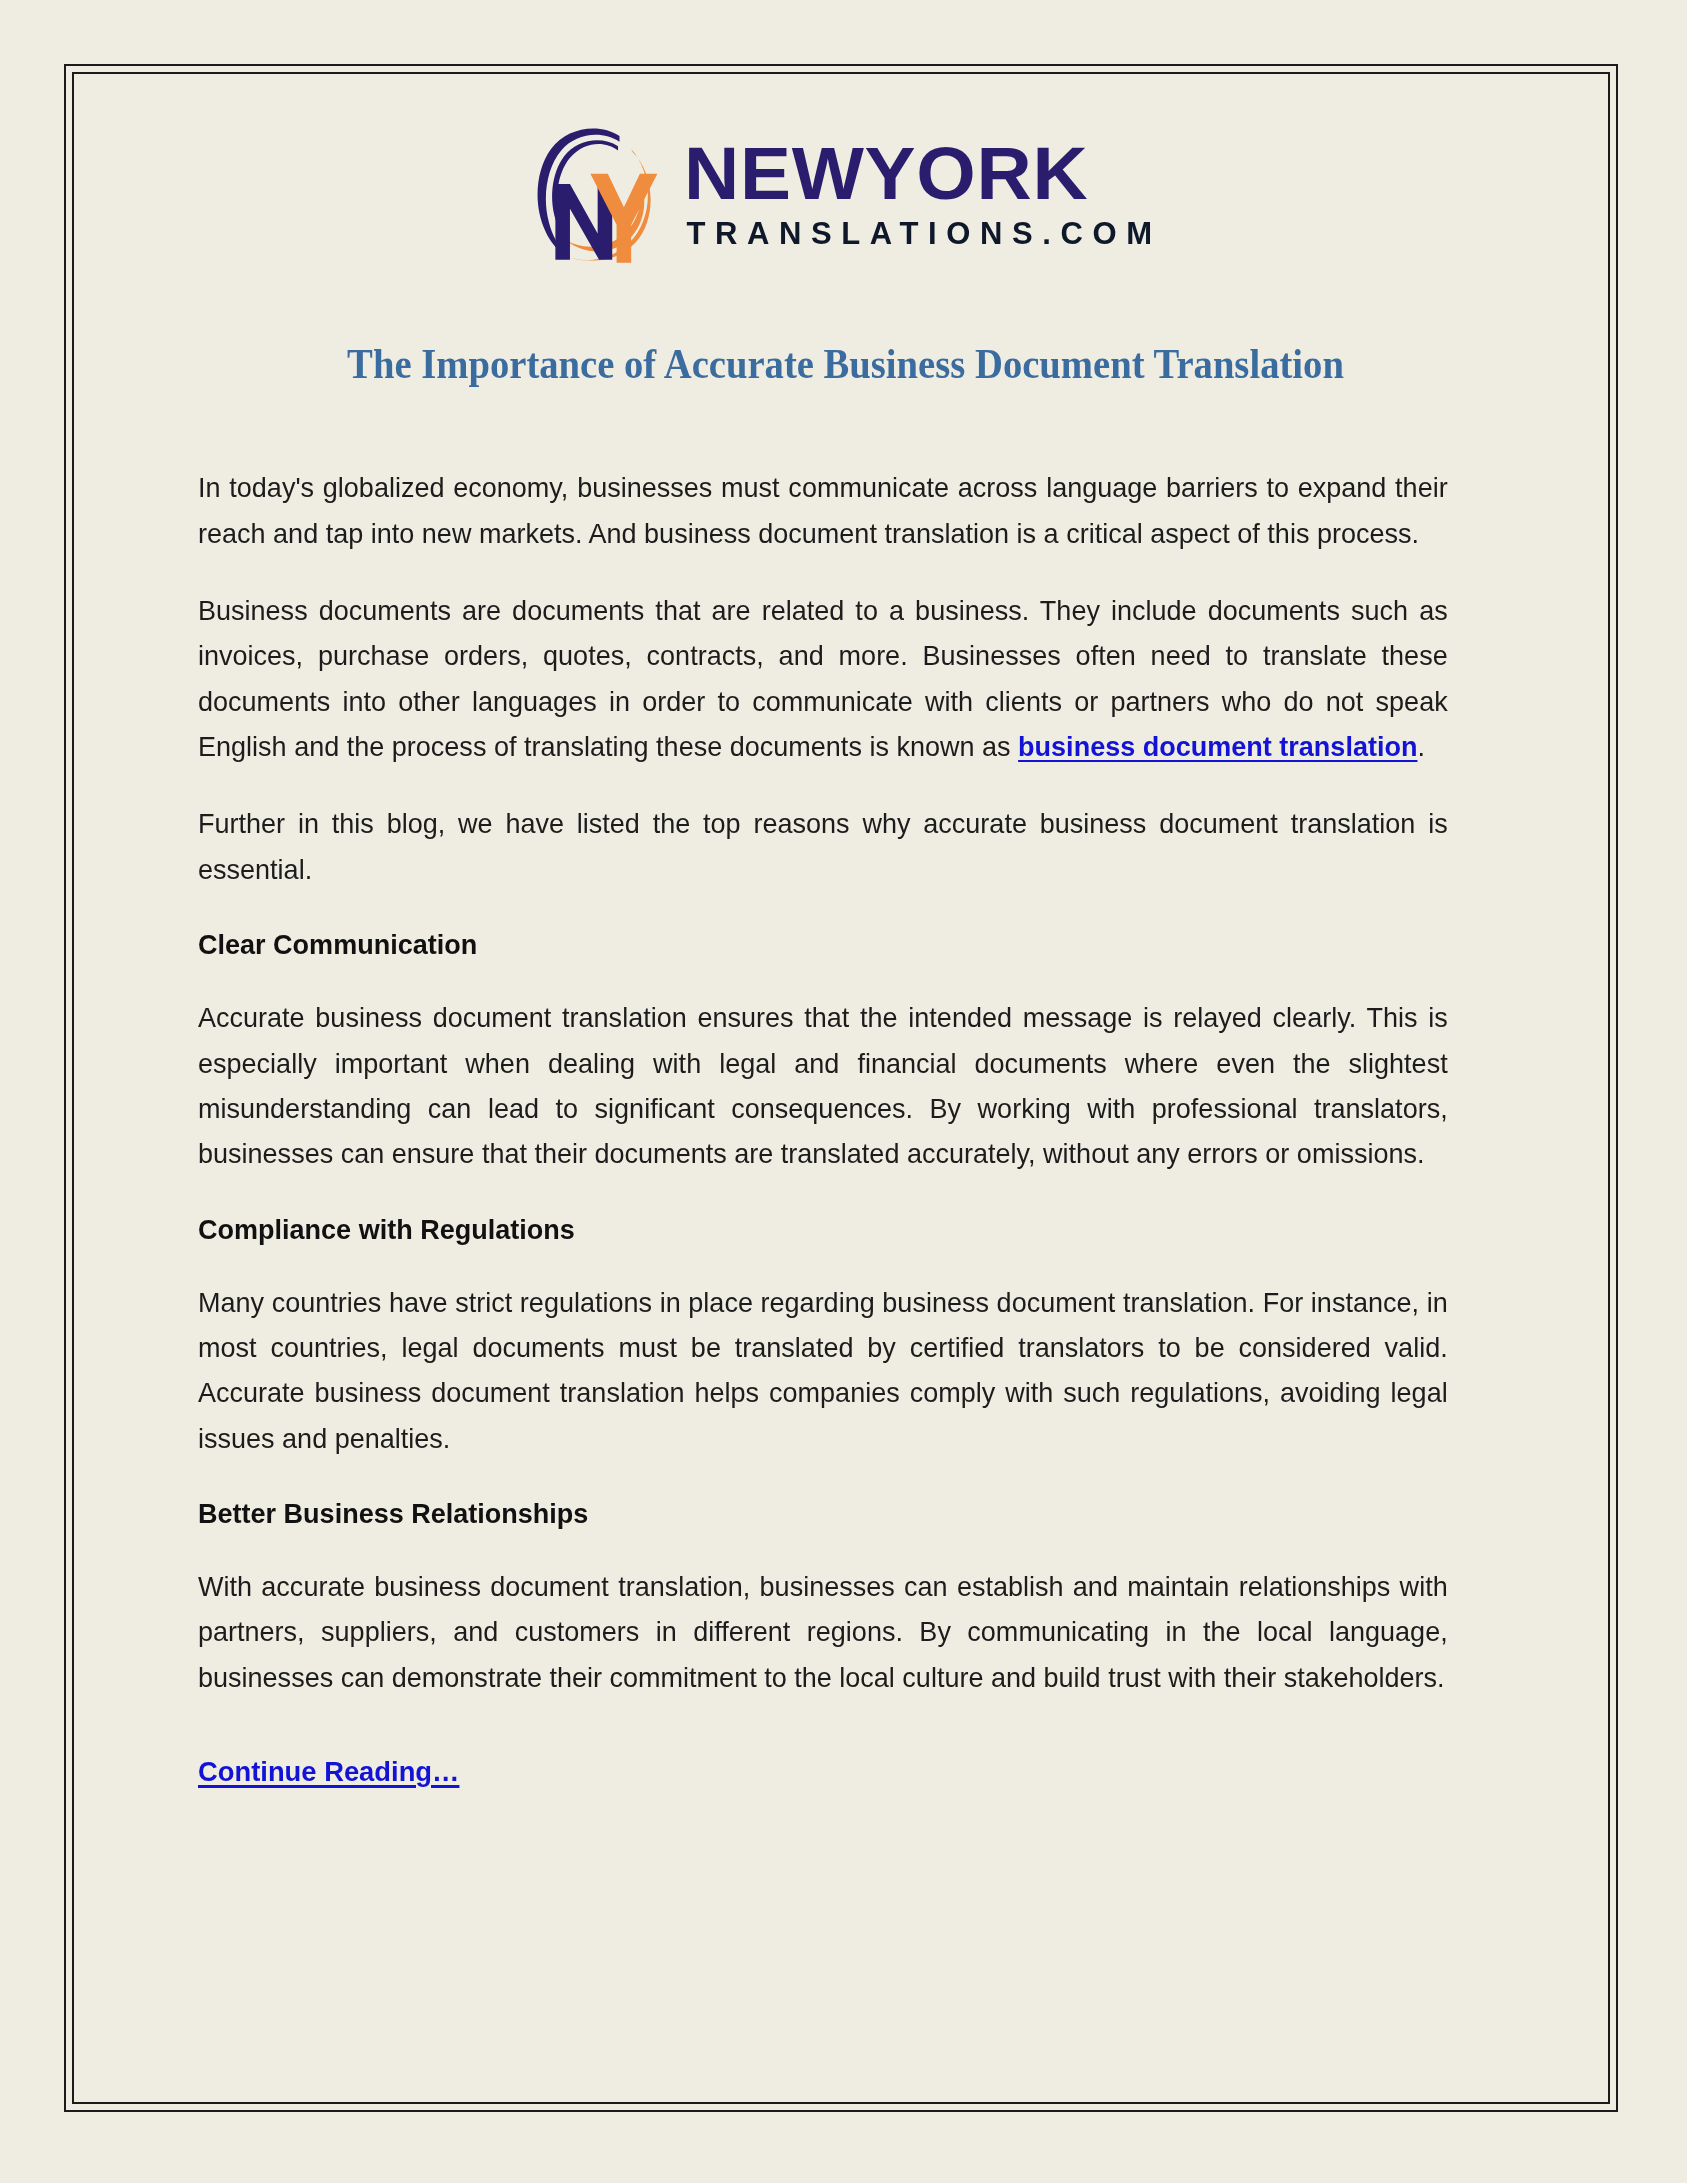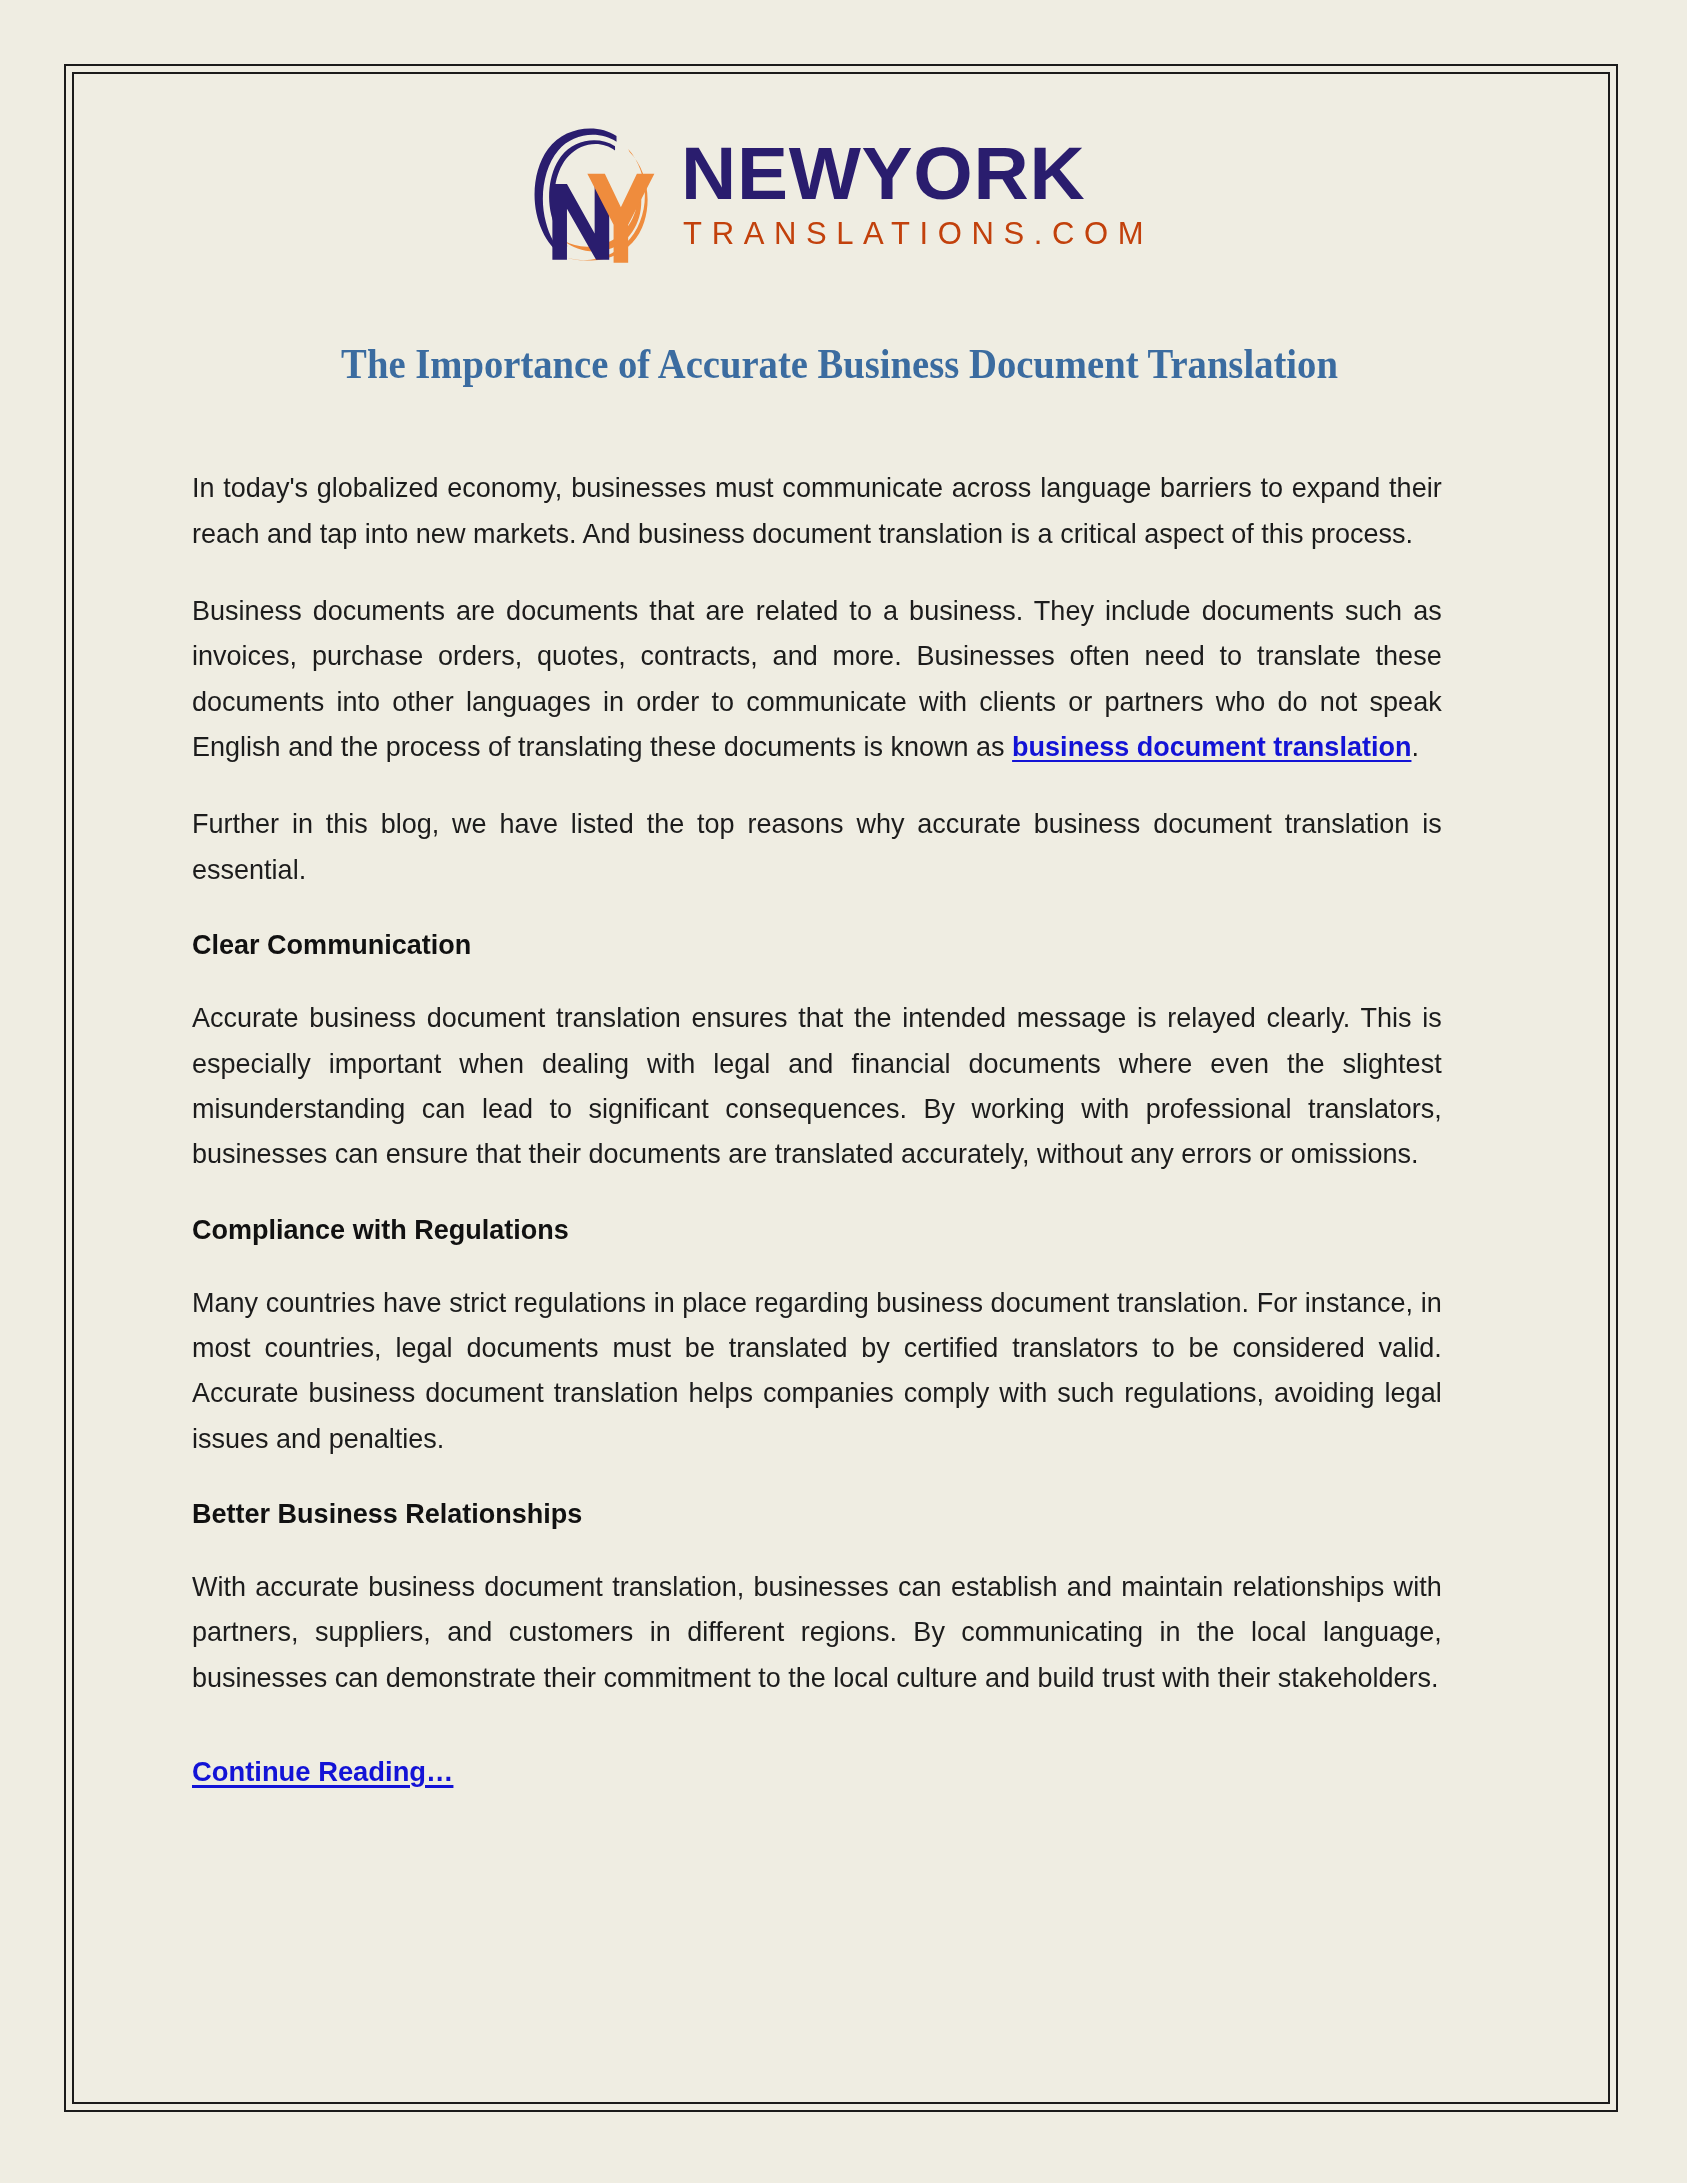--- a/index.html
+++ b/index.html
@@ -37,21 +37,21 @@
     left: 5.8px;
     top: 5.8px;
     right: 5.8px;
     bottom: 5.8px;
     border: 2.2px solid #1b1b1b;
     box-sizing: border-box;
   }
 
   .content {
     position: absolute;
-    left: 192px;
+    left: 198px;
     top: 117px;
     width: 1295px;
   }
 
   
   .logo-block {
     display: flex;
     align-items: center;
     justify-content: center;
     gap: 25px;
@@ -77,25 +77,25 @@
     font-size: 75px;
     line-height: 0.98;
     letter-spacing: 0.7px;
     color: #2a1d6e;
     transform: scaleX(1.02);
     transform-origin: left center;
     white-space: nowrap;
   }
   .logo-secondary {
     font-family: "Liberation Sans", sans-serif;
-    font-weight: 400;
+    font-weight: 700;
     font-size: 31px;
     line-height: 1.25;
     letter-spacing: 9.6px;
-    color: #c2410c;
+    color: #0f172a;
     white-space: nowrap;
     margin-top: 4.4px;
     margin-left: 2.2px;
   }
 
   
   .doc-title {
     font-family: "Liberation Serif", serif;
     font-weight: 700;
     font-size: 42px;

